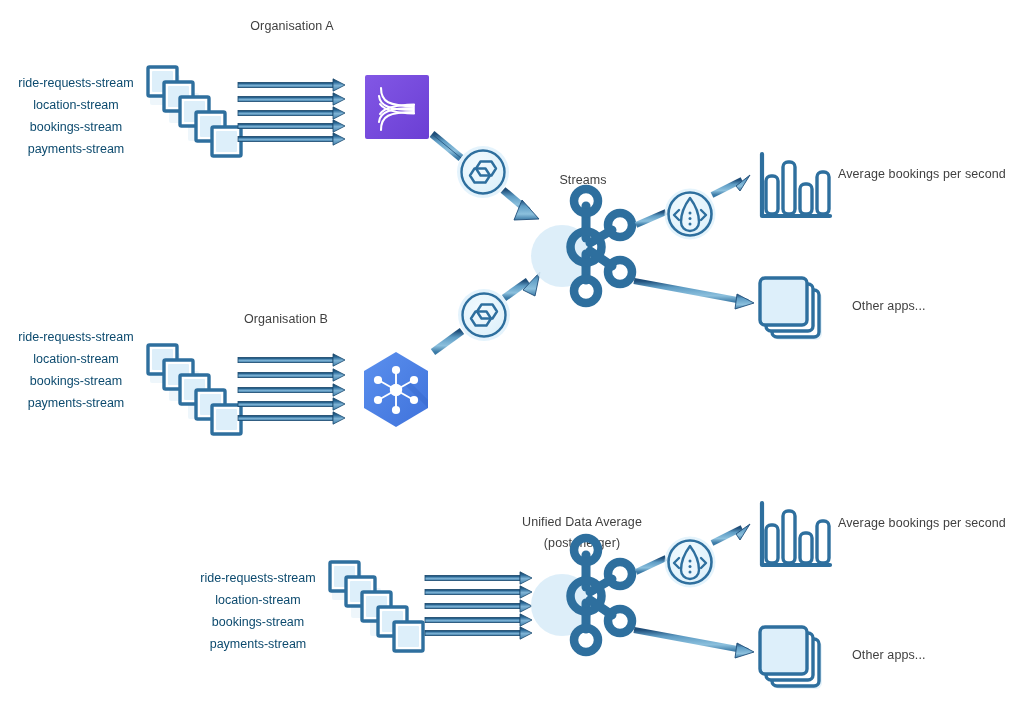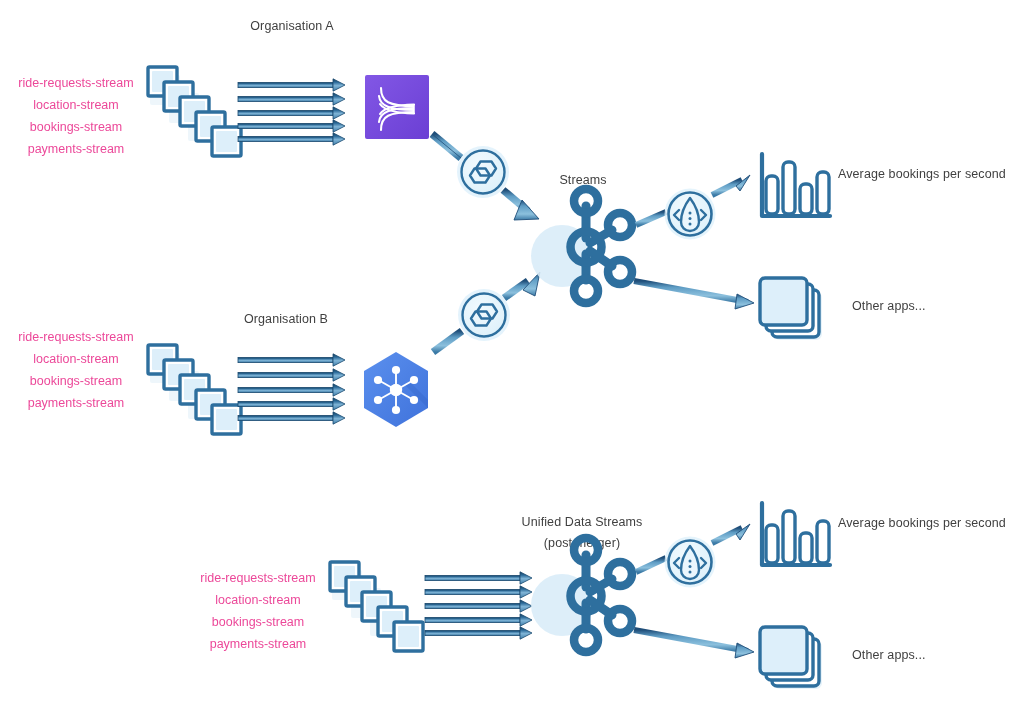--- a/index.html
+++ b/index.html
@@ -8,31 +8,31 @@
     font-family:"Liberation Sans","DejaVu Sans",sans-serif;
     color:#3c3c3c;
   }
   .canvas{position:absolute;inset:0;}
   .svg-layer{position:absolute;left:0;top:0;width:1024px;height:705px;}
 
   .lbl{position:absolute;font-size:12.5px;color:#3f3f3f;white-space:nowrap;letter-spacing:.1px;}
   .lbl.center{transform:translateX(-50%);text-align:center;}
   .lbl.left{text-align:right;}
   .stream-list{position:absolute;text-align:center;}
-  .stream-list div{font-size:12.5px;color:#ec4899;line-height:22px;white-space:nowrap;}
+  .stream-list div{font-size:12.5px;color:#0c4a6e;line-height:22px;white-space:nowrap;}
 </style>
 </head>
 <body>
 
 <div class="canvas">
 
   <div class="lbl center" style="left:292px;top:9px;margin-top:10px;">Organisation A</div>
   <div class="lbl center" style="left:286px;top:312px;">Organisation B</div>
   <div class="lbl center" style="left:583px;top:173px;">Streams</div>
-  <div class="lbl center" style="left:582px;top:515px;">Unified Data Streams</div>
+  <div class="lbl center" style="left:582px;top:515px;">Unified Data Average</div>
   <div class="lbl center" style="left:582px;top:536px;">(post merger)</div>
 
   <div class="stream-list" style="left:0px;top:72px;width:152px;">
     <div>ride-requests-stream</div>
     <div>location-stream</div>
     <div>bookings-stream</div>
     <div>payments-stream</div>
   </div>
 
   <div class="stream-list" style="left:0px;top:326px;width:152px;">

